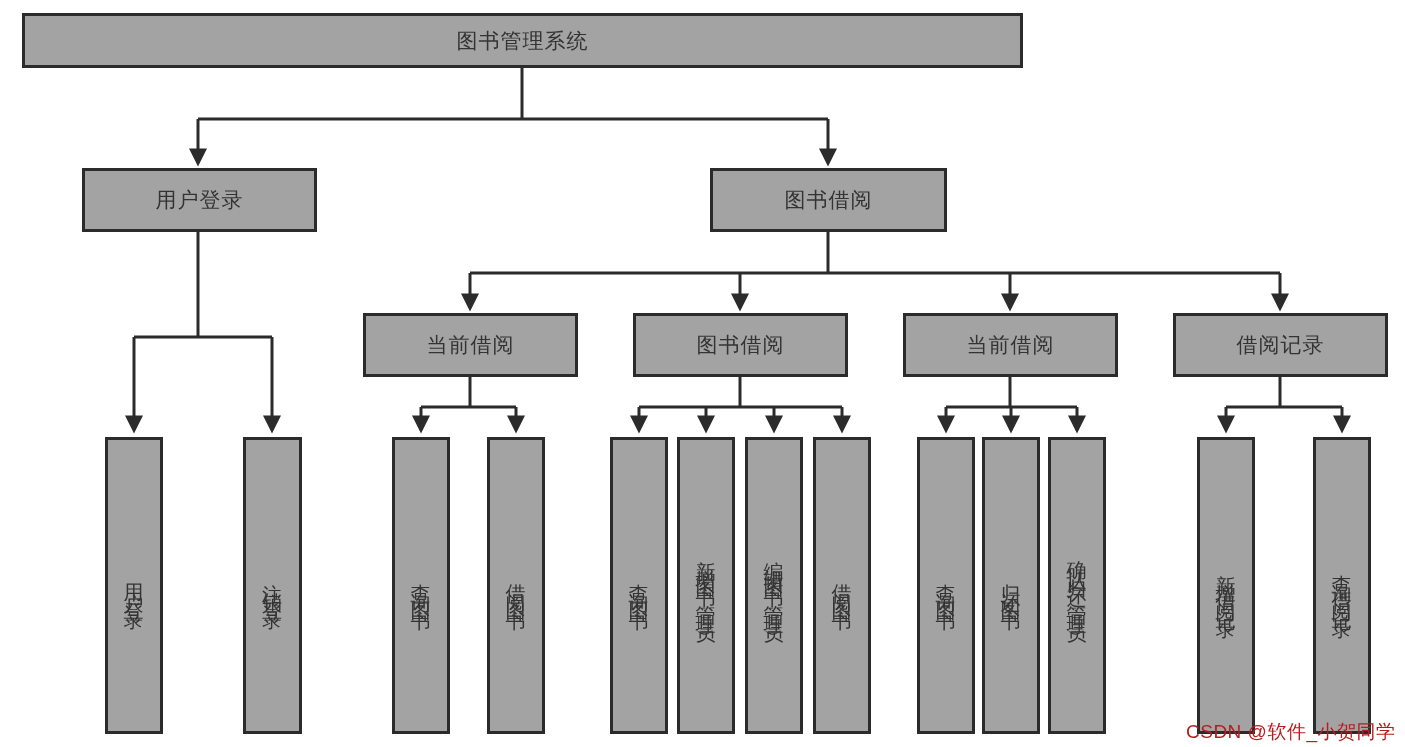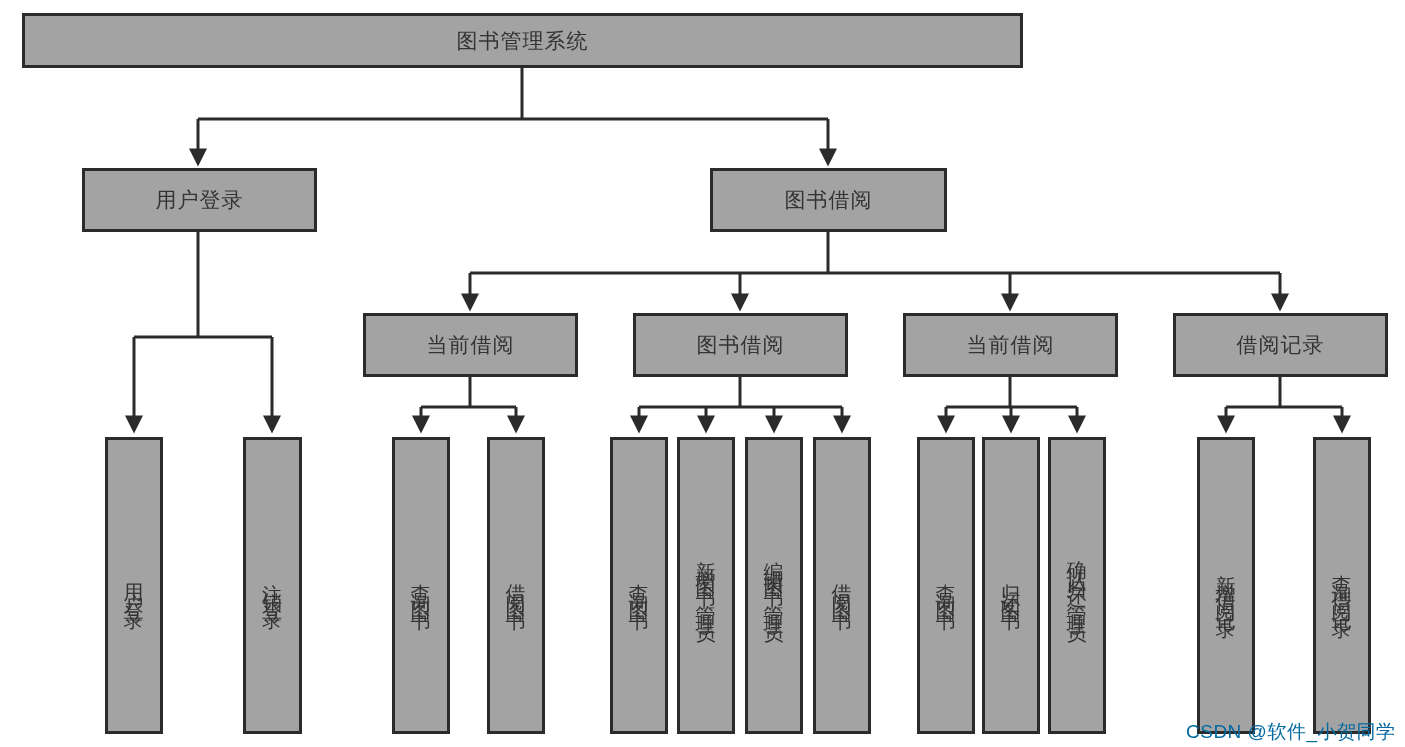--- a/index.html
+++ b/index.html
@@ -12,21 +12,21 @@
     position:absolute;background:#a3a3a3;border:3px solid #2b2b2b;
     box-sizing:border-box;display:flex;align-items:center;justify-content:center;text-align:center;
   }
   .hlabel{font-size:21px;letter-spacing:1px;white-space:nowrap;}
   .vlabel{
     display:block;writing-mode:vertical-rl;text-orientation:mixed;
     line-height:1;font-size:20px;letter-spacing:9px;white-space:nowrap;
   }
   .watermark{
     position:absolute;left:1186px;top:719px;z-index:5;
-    font-size:19px;color:#0369a1;letter-spacing:0.5px;white-space:nowrap;
+    font-size:19px;color:#b91c1c;letter-spacing:0.5px;white-space:nowrap;
   }
 </style>
 </head>
 <body>
 
 <div class="canvas">
 
   <svg class="connectors" viewBox="0 0 1405 747" xmlns="http://www.w3.org/2000/svg">
     <defs>
       <marker id="arrow" viewBox="0 0 10 10" refX="8" refY="5" markerWidth="7" markerHeight="6" orient="auto">

